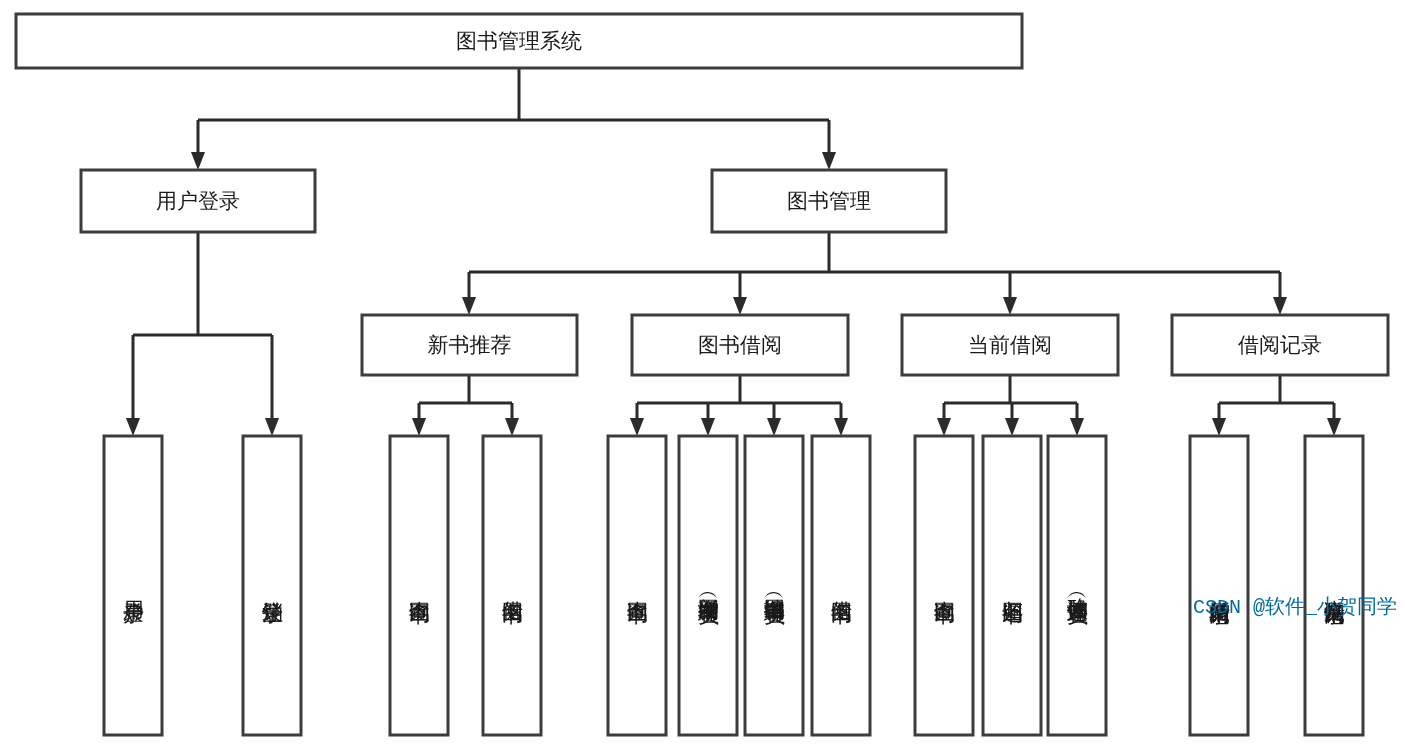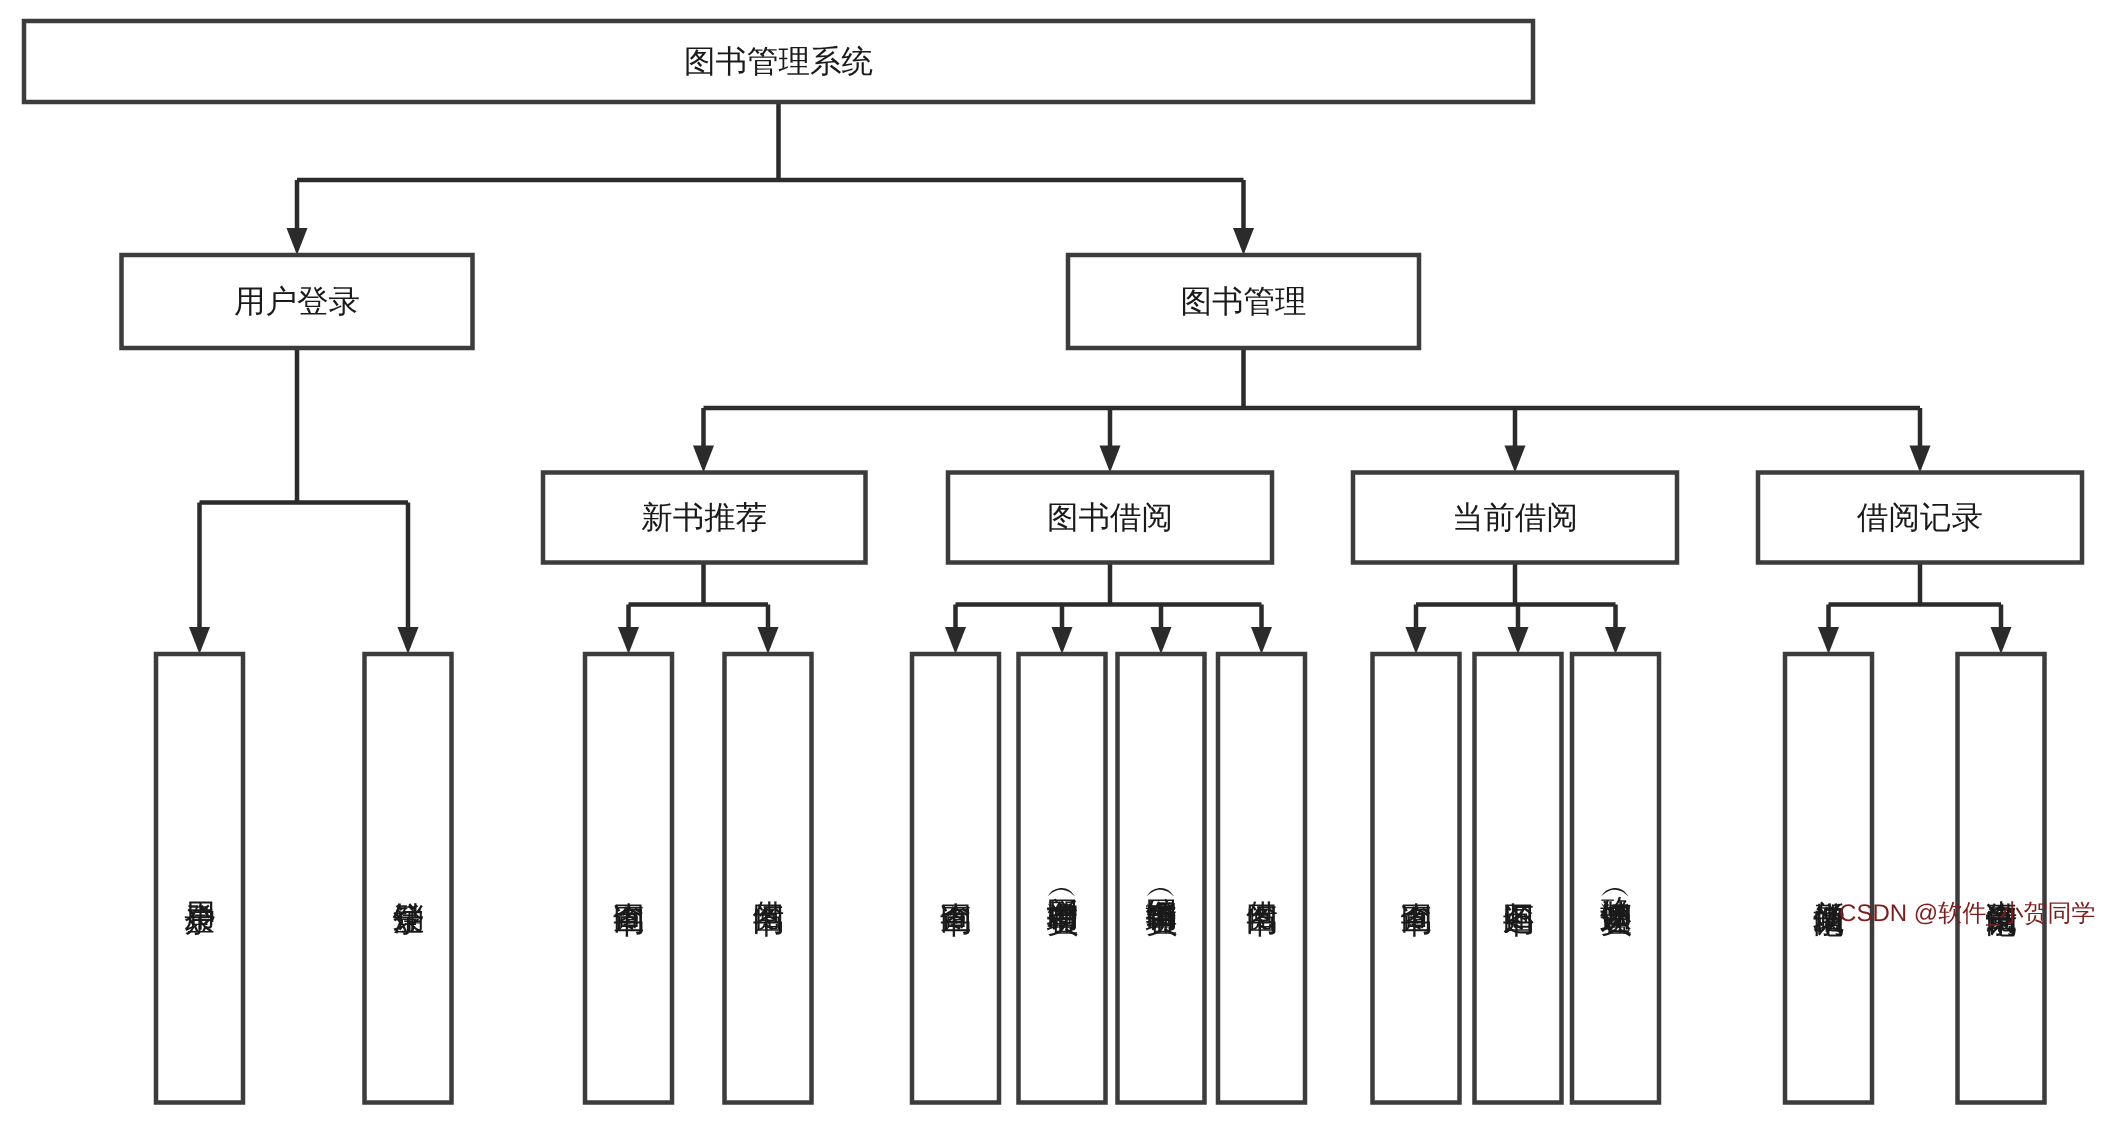--- a/index.html
+++ b/index.html
@@ -61,23 +61,23 @@
     display: flex;
     align-items: center;
     justify-content: center;
     text-align: center;
     pointer-events: none;
   }
   .watermark {
     position: absolute;
     right: 8px;
     bottom: 6px;
-    font-family: Liberation Sans, sans-serif;
-    font-size: 16px;
-    color: #7f1d1d;
+    font-family: Liberation Mono, monospace;
+    font-size: 20px;
+    color: #0369a1;
     white-space: nowrap;
   }
 </style>
 </head>
 <body>
 
 <div id="diagram-root">
 
   <svg id="tree-svg" viewBox="0 0 1405 747" xmlns="http://www.w3.org/2000/svg">
     <g id="edges-layer">

